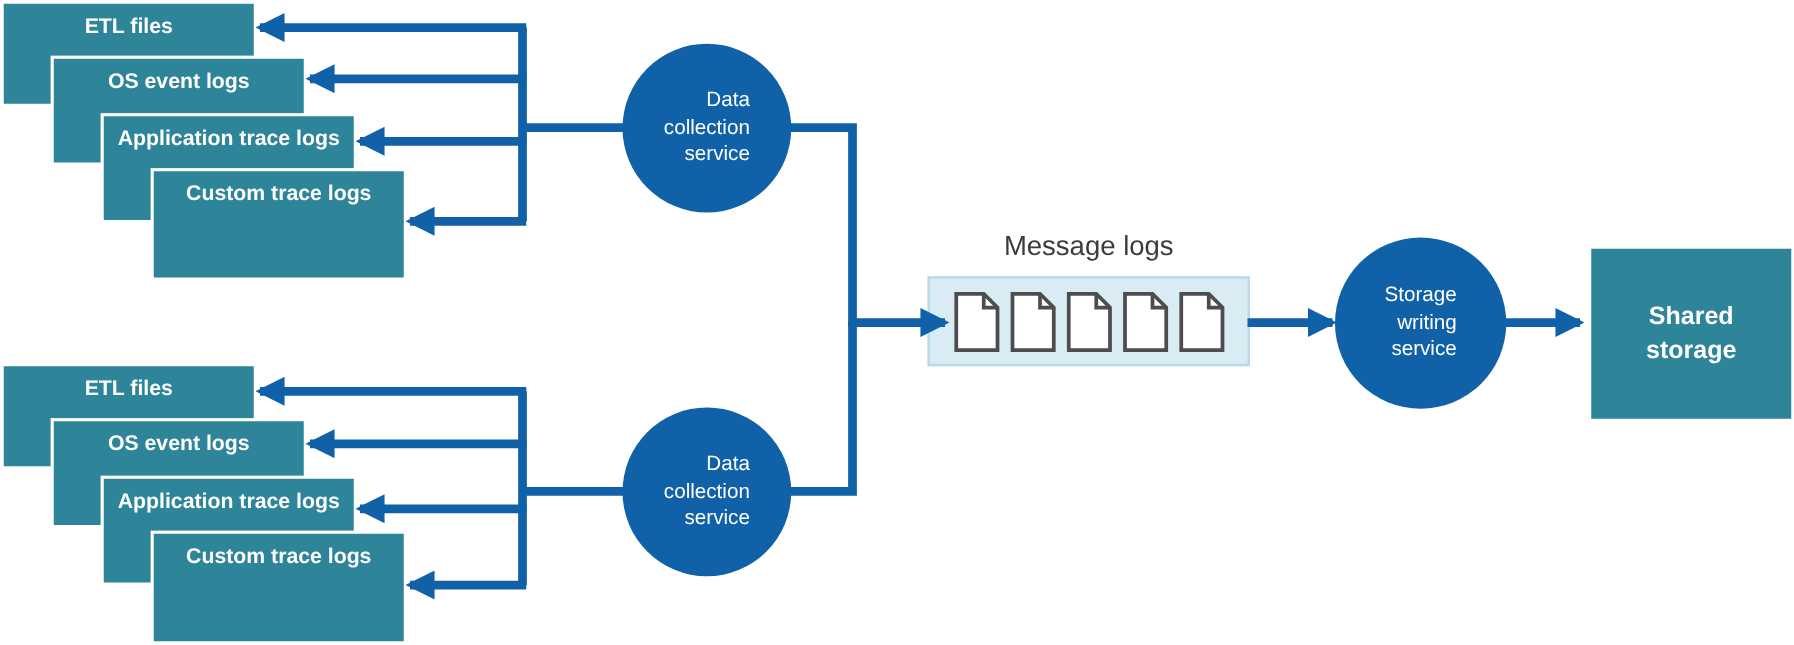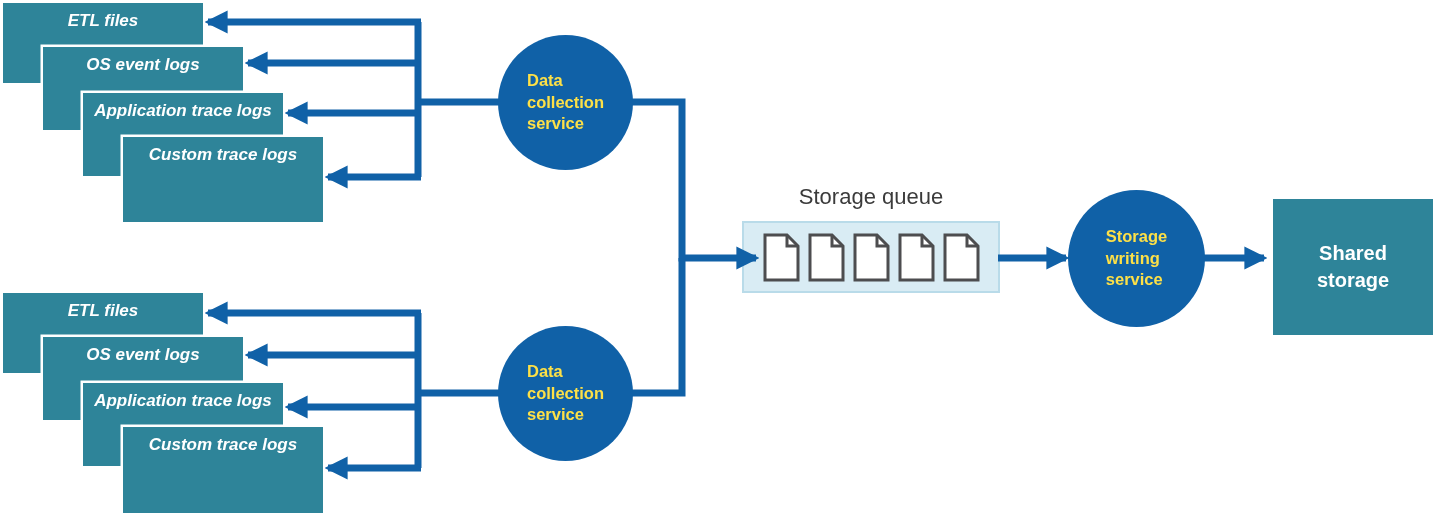--- a/index.html
+++ b/index.html
@@ -27,21 +27,20 @@
     position: absolute;
     width: 200px;
     background: var(--teal);
     color: #ffffff;
     font-size: 17px;
     font-weight: 600;
     text-align: center;
     padding-top: 8px;
     box-shadow: 0 0 0 2.5px #ffffff;
     z-index: 1;
-    font-style: italic;
   }
   .t0 { left: 3px;   top: 3px;   height: 80px; }
   .t1 { left: 43px;  top: 47px;  height: 83px; }
   .t2 { left: 83px;  top: 93px;  height: 83px; }
   .t3 { left: 123px; top: 137px; height: 85px; }
   .b0 { left: 3px;   top: 293px; height: 80px; }
   .b1 { left: 43px;  top: 337px; height: 83px; }
   .b2 { left: 83px;  top: 383px; height: 83px; }
   .b3 { left: 123px; top: 427px; height: 86px; }
 
@@ -59,27 +58,27 @@
   }
   .arrowhead { fill: var(--blue); }
 
   
   .service-circle {
     position: absolute;
     width: 135px;
     height: 135px;
     border-radius: 50%;
     background: var(--blue);
-    color: #fde047;
+    color: #ffffff;
     display: flex;
     align-items: center;
     justify-content: center;
-    text-align: left;
+    text-align: right;
     font-size: 16.5px;
-    font-weight: 700;
+    font-weight: 400;
     line-height: 1.3;
     white-space: pre-line;
     z-index: 4;
   }
   .c1 { left: 498px;  top: 35px;  }
   .c2 { left: 498px;  top: 326px; }
   .c3 { left: 1068px; top: 190px; width: 137px; height: 137px; }
 
   
   .queue-label {
@@ -159,21 +158,21 @@
   <div class="src-box b1">
     <span>OS event logs</span>
   </div>
   <div class="src-box b2">
     <span>Application trace logs</span>
   </div>
   <div class="src-box b3">
     <span>Custom trace logs</span>
   </div>
 
-  <div class="queue-label">Storage queue</div>
+  <div class="queue-label">Message logs</div>
   <div class="queue-box">
     <svg class="doc-icon" width="37" height="49" viewBox="0 0 37 49">
       <path class="doc-body" d="M2 2 H24 L35 13 V47 H2 Z"></path>
         <path class="doc-fold" d="M24 2 V13 H35"></path>
     </svg>
     <svg class="doc-icon" width="37" height="49" viewBox="0 0 37 49">
       <path class="doc-body" d="M2 2 H24 L35 13 V47 H2 Z"></path>
         <path class="doc-fold" d="M24 2 V13 H35"></path>
     </svg>
     <svg class="doc-icon" width="37" height="49" viewBox="0 0 37 49">

